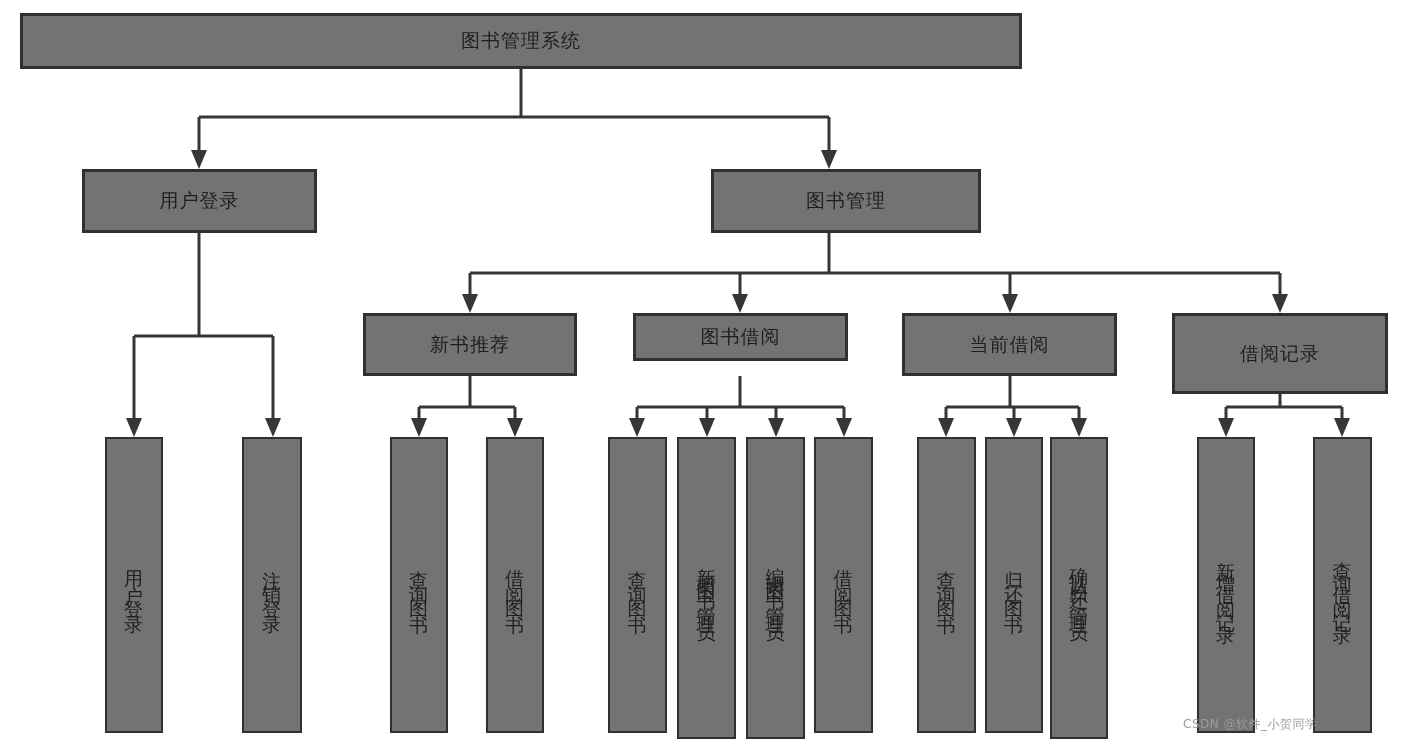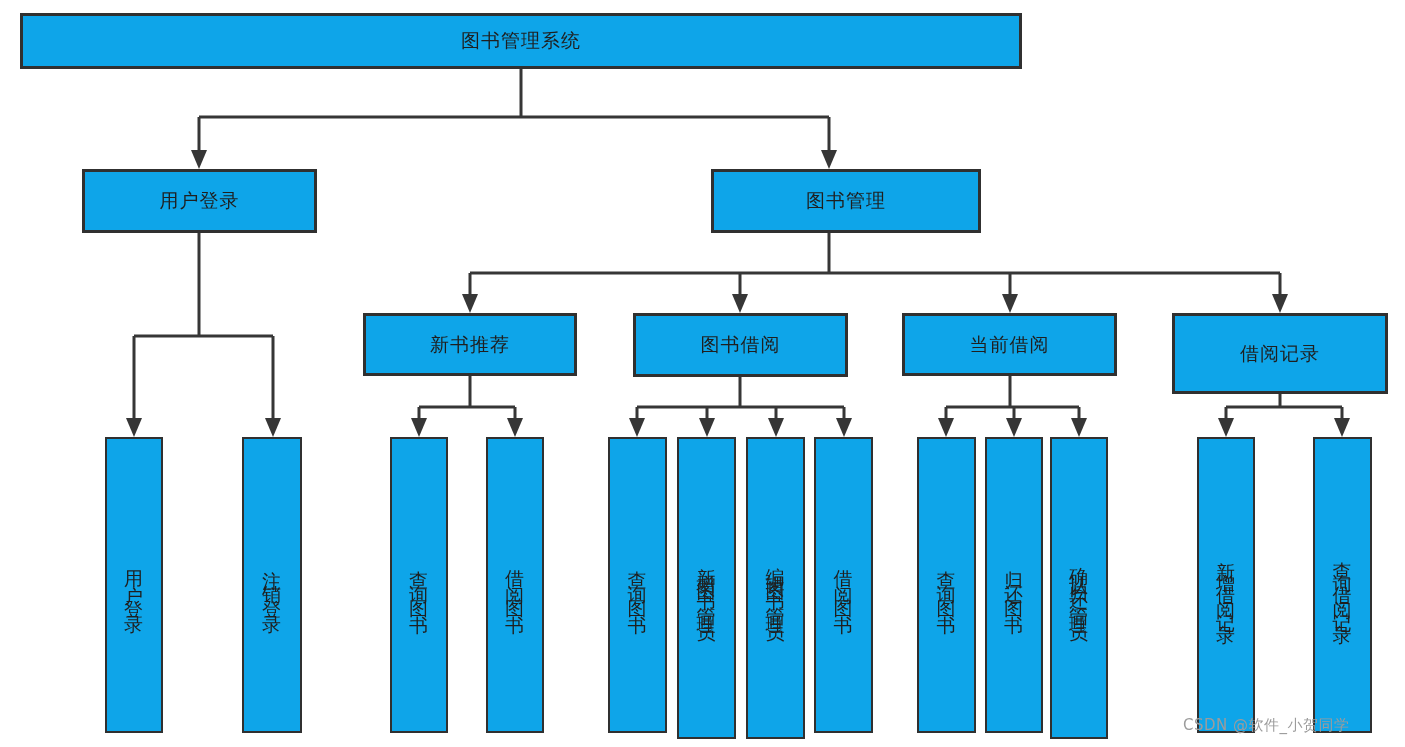--- a/index.html
+++ b/index.html
@@ -7,38 +7,38 @@
     position:relative;
     width:1405px;height:747px;
     background:#ffffff;
     font-family:"DejaVu Sans",sans-serif;
     overflow:hidden;
   }
   svg.wires{position:absolute;left:0;top:0;z-index:1;}
   .box{
     position:absolute;
     box-sizing:border-box;
-    background:#0ea5e9;
+    background:#737373;
     border:3px solid #303030;
     display:flex;align-items:center;justify-content:center;
     z-index:2;
   }
   .leaf{border-width:2.5px;}
   .hlabel{
     font-size:19px;color:#1f1f1f;letter-spacing:1px;white-space:nowrap;
   }
   .vlabel{
     writing-mode:vertical-rl;
     text-orientation:mixed;
     font-size:19px;color:#1f1f1f;
     line-height:1;white-space:nowrap;
   }
   .watermark{
     position:absolute;z-index:3;
-    font-size:15px;color:#9c9c9c;letter-spacing:0.5px;white-space:nowrap;
+    font-size:12px;color:#9c9c9c;letter-spacing:0.5px;white-space:nowrap;
   }
 </style>
 </head>
 <body>
 
 <div class="canvas">
 
   <svg class="wires" width="1405" height="747" viewBox="0 0 1405 747">
     <g stroke="#363636" stroke-width="3" fill="none">
 
@@ -86,21 +86,21 @@
   <div class="box" style="left:82px;top:169px;width:235px;height:64px;">
     <span class="hlabel">用户登录</span>
   </div>
   <div class="box" style="left:711px;top:169px;width:270px;height:64px;">
     <span class="hlabel">图书管理</span>
   </div>
 
   <div class="box" style="left:363px;top:313px;width:214px;height:63px;justify-content:center;">
     <span class="hlabel">新书推荐</span>
   </div>
-  <div class="box" style="left:633px;top:313px;width:215px;height:64px;">
+  <div class="box" style="left:633px;top:313px;width:215px;height:48px;">
     <span class="hlabel">图书借阅</span>
   </div>
   <div class="box" style="left:902px;top:313px;width:215px;height:63px;">
     <span class="hlabel">当前借阅</span>
   </div>
   <div class="box" style="left:1172px;top:313px;width:216px;height:81px;">
     <span class="hlabel">借阅记录</span>
   </div>
 
   <div class="box leaf" style="left:105px;top:437px;width:58px;height:296px;">

